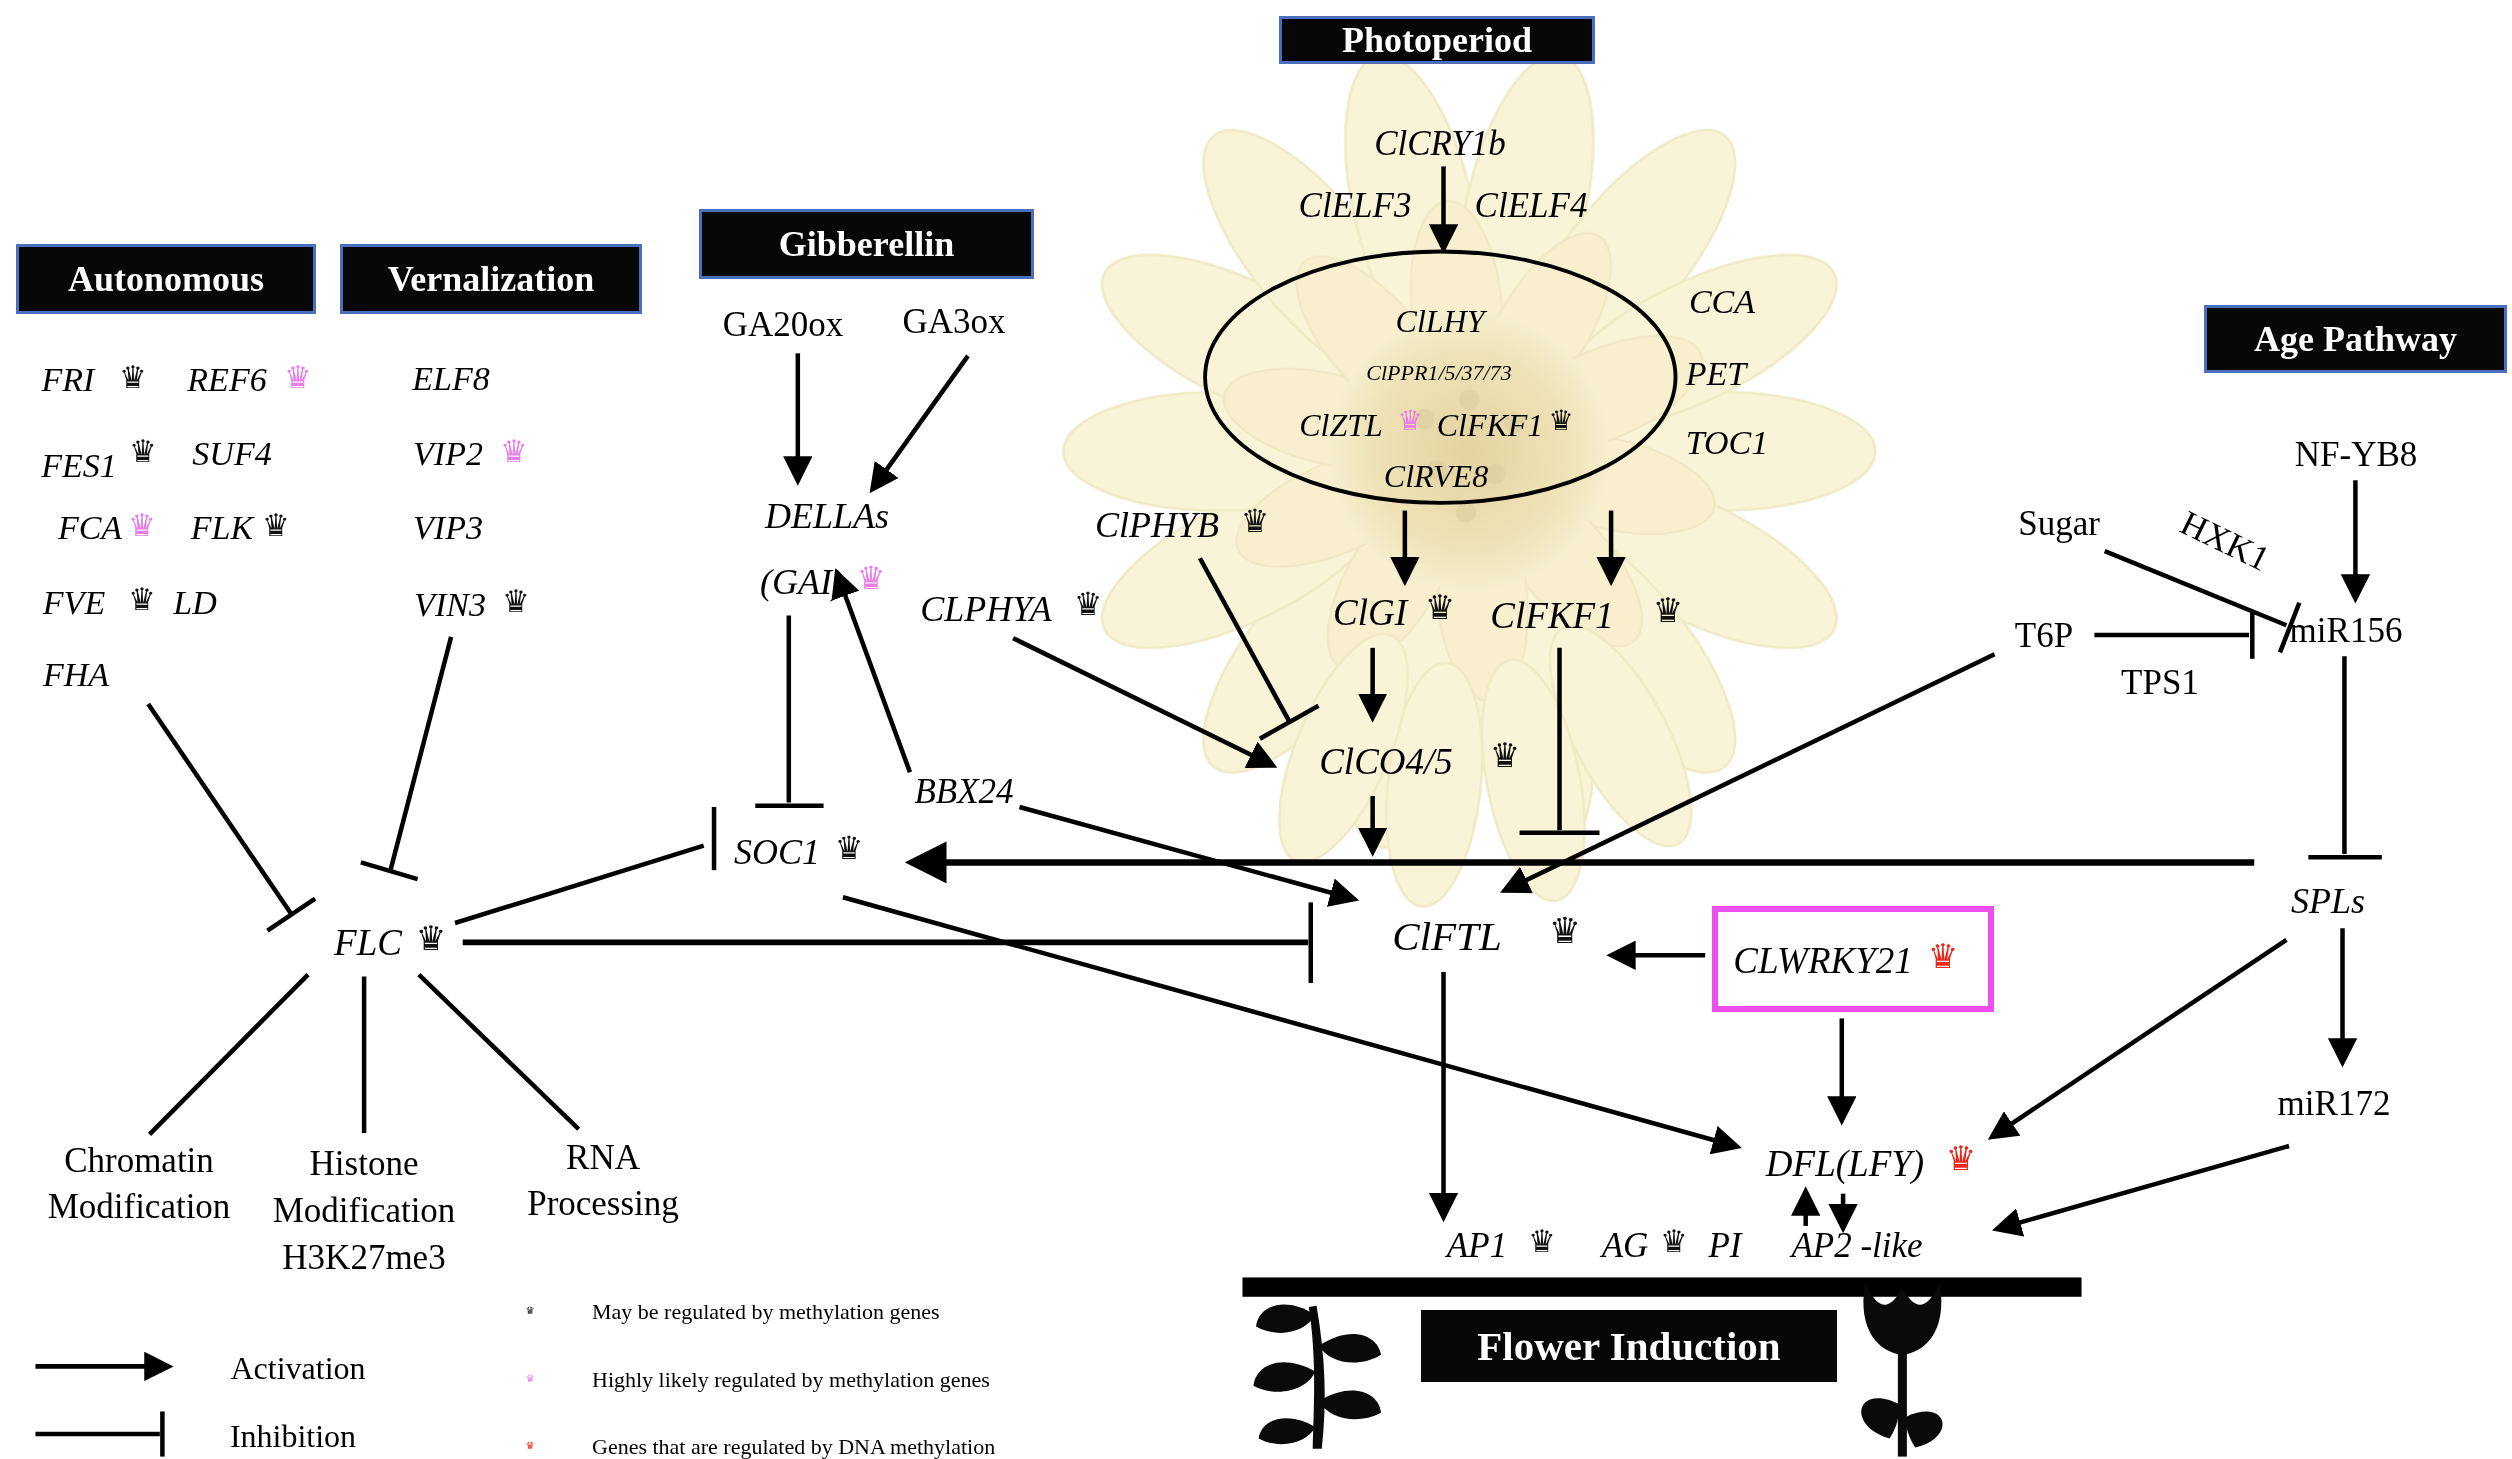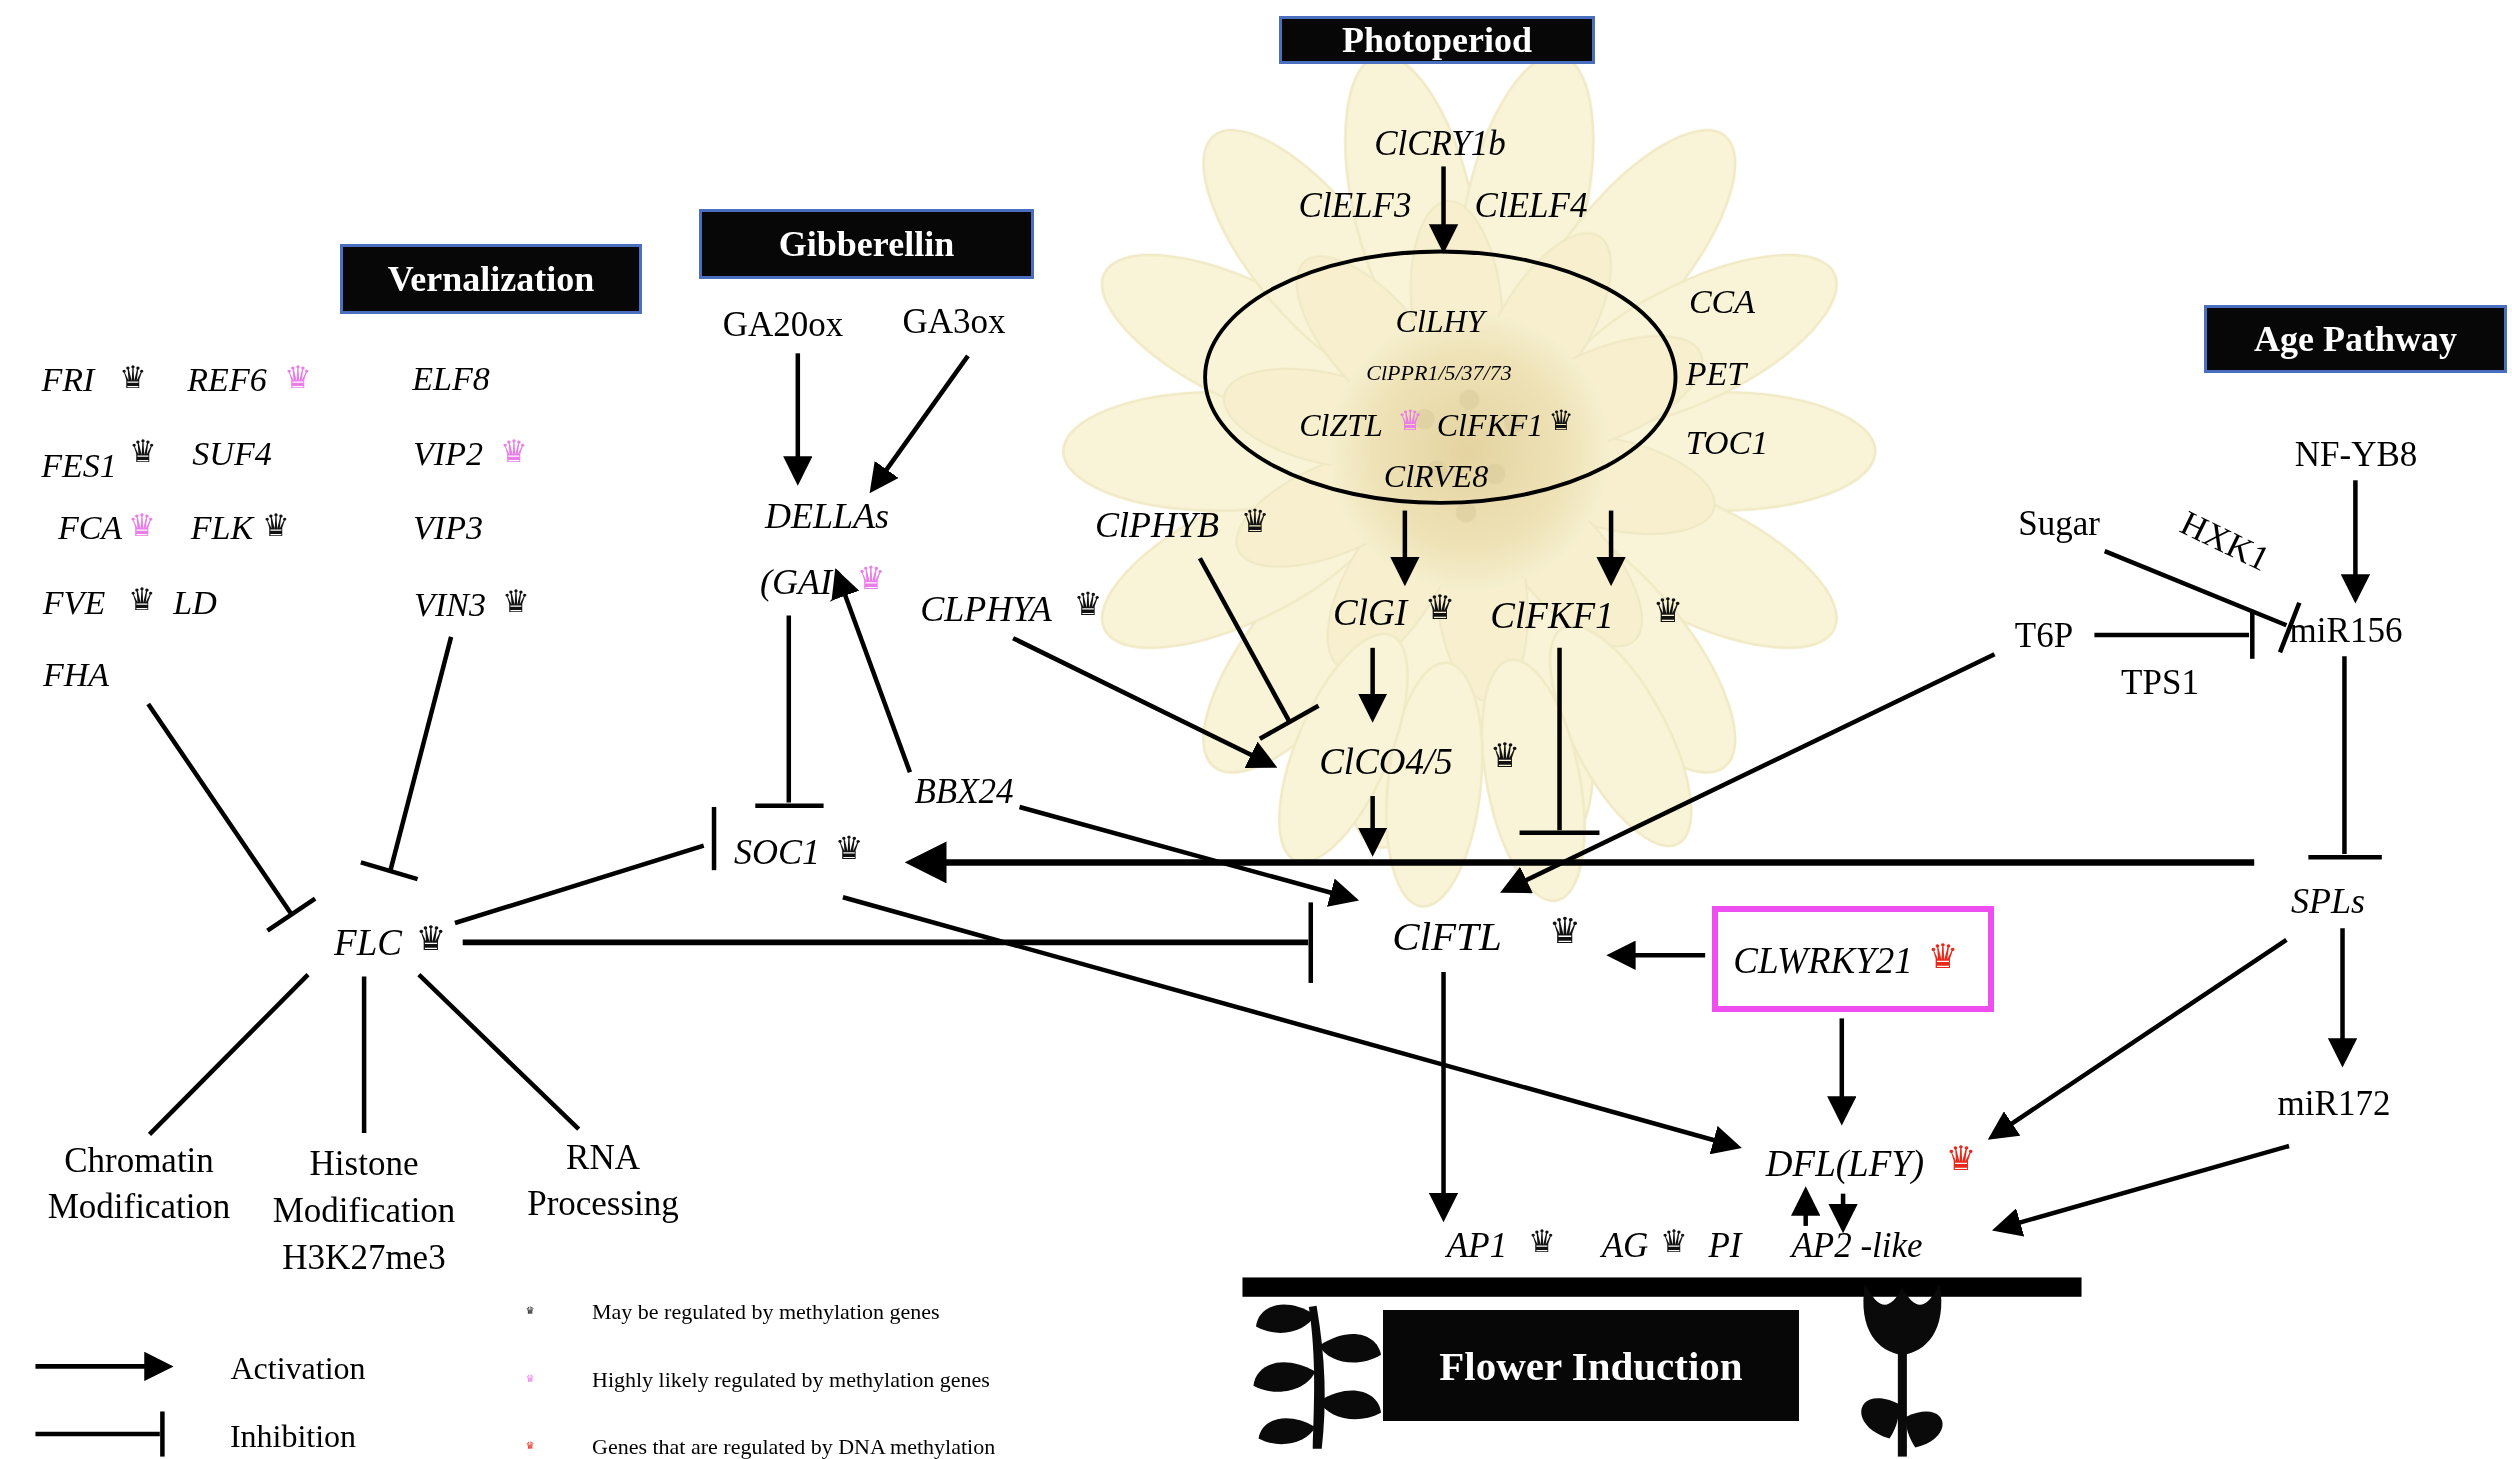--- a/index.html
+++ b/index.html
@@ -161,33 +161,36 @@
       <path d="M-4,96 C-48,70 -88,84 -92,114 C-58,132 -16,120 -4,96 Z"></path>
     </g>
     <g fill="#0a0a0a" transform="translate(2952,2120)">
       <path d="M-58,-128 C-70,-56 -36,-22 0,-18 C36,-22 70,-56 58,-128 C36,-86 20,-86 0,-122 C-20,-86 -36,-86 -58,-128 Z"></path>
       <rect x="-7" y="-20" width="14" height="160"></rect>
       <path d="M-6,58 C-72,26 -88,92 -20,112 C-8,94 -4,76 -6,58 Z"></path>
       <path d="M6,78 C70,48 86,110 20,126 C10,110 4,94 6,78 Z"></path>
     </g>
   </svg>
 
+  <div class="hdr s56" style="left:16px;top:244px;width:300px;height:70px">
+      <span>Autonomous</span>
+    </div>
   <div class="hdr s56" style="left:699px;top:209px;width:335px;height:70px">
       <span>Gibberellin</span>
     </div>
   <div class="hdr s56" style="left:340px;top:244px;width:302px;height:70px">
       <span>Vernalization</span>
     </div>
   <div class="hdr s56" style="left:1279px;top:16px;width:316px;height:48px">
       <span>Photoperiod</span>
     </div>
   <div class="hdr s56" style="left:2204px;top:305px;width:303px;height:68px">
       <span>Age Pathway</span>
     </div>
-  <div class="blackbox s64" style="left:1383px;top:1310px;width:416px;height:111px">
+  <div class="blackbox s64" style="left:1421px;top:1310px;width:416px;height:72px">
       <span>Flower Induction</span>
     </div>
 
   <span class="lbl i s52" style="left:68px;top:380px">FRI</span>
   <span class="crown ck c48" style="left:133px;top:377px">♛</span>
   <span class="lbl i s52" style="left:227px;top:380px">REF6</span>
   <span class="crown cp c48" style="left:298px;top:377px">♛</span>
   <span class="lbl i s52" style="left:79px;top:466px">FES1</span>
   <span class="crown ck c48" style="left:143px;top:451px">♛</span>
   <span class="lbl i s52" style="left:232px;top:454px">SUF4</span>

